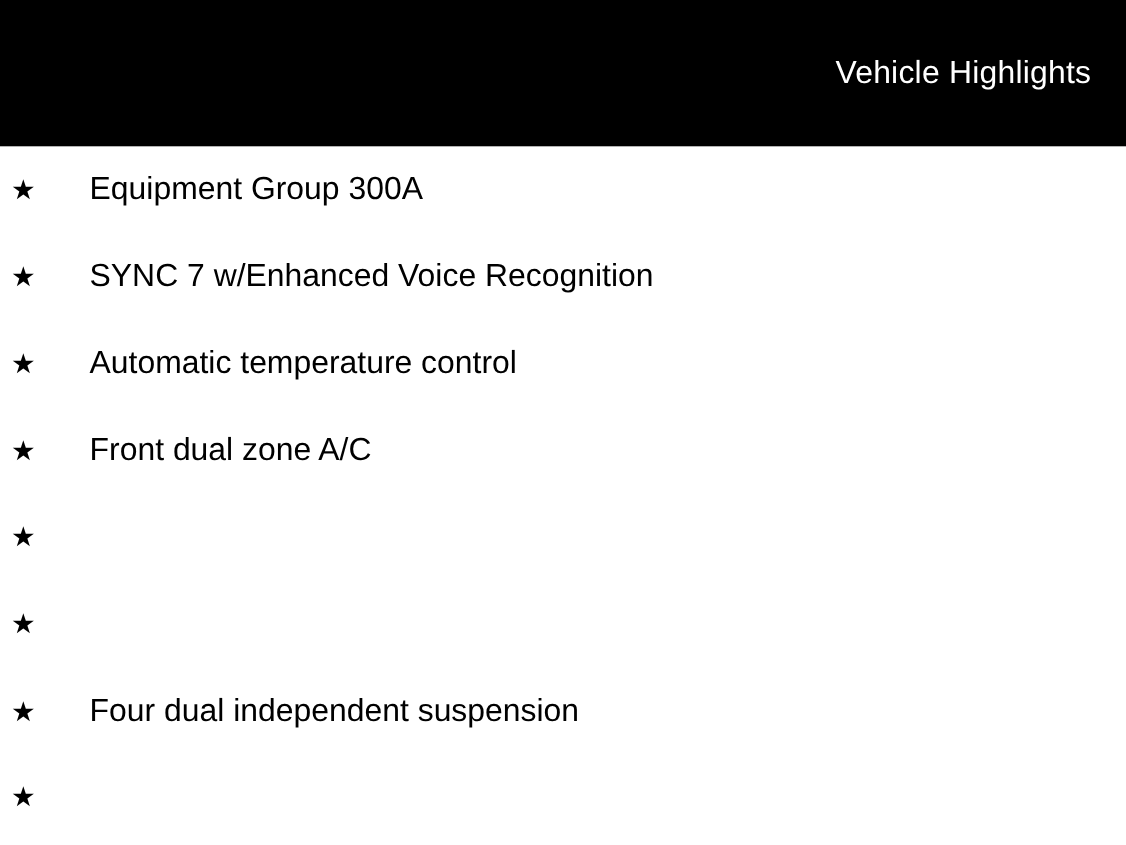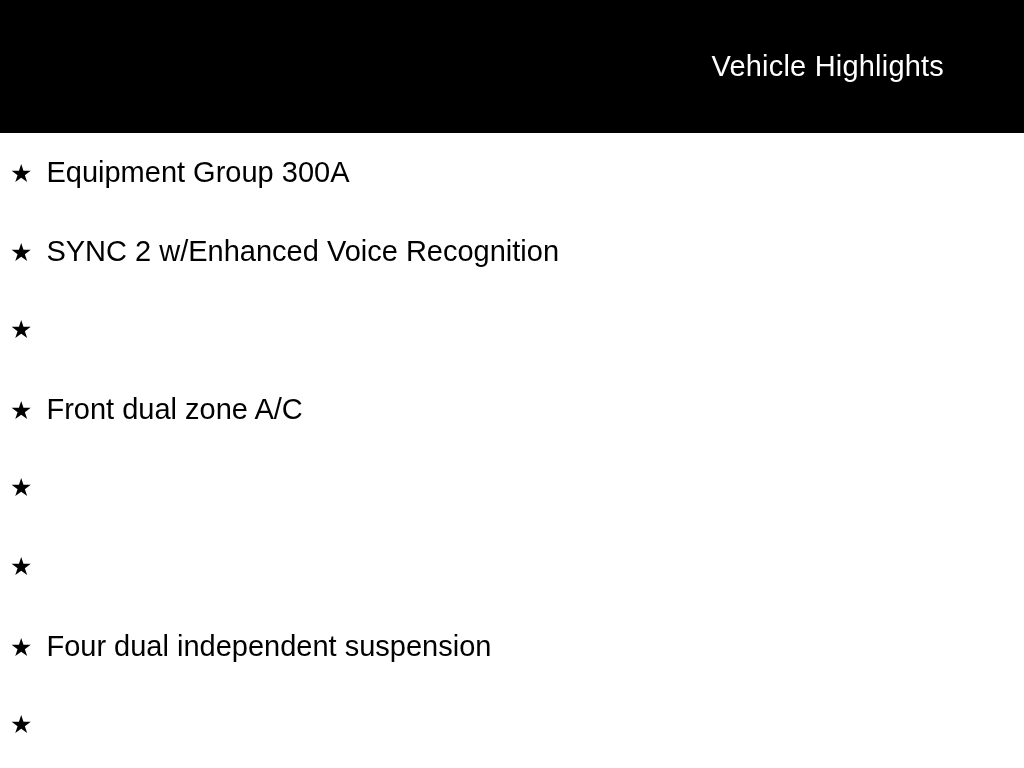--- a/index.html
+++ b/index.html
@@ -17,21 +17,21 @@
     width: 1024px;
     height: 768px;
     position: relative;
   }
   .header {
     height: 133px;
     background: #000000;
     display: flex;
     align-items: center;
     justify-content: flex-end;
-    padding-right: 80px;
+    padding-right: 32px;
     box-sizing: border-box;
   }
   .header-title {
     color: #ffffff;
     font-size: 29px;
     letter-spacing: 0.2px;
     white-space: nowrap;
   }
   .highlights-list {
     list-style: none;
@@ -51,42 +51,44 @@
   .star-bullet {
     font-family: "DejaVu Sans", sans-serif;
     font-size: 25px;
     line-height: 34px;
     color: #000000;
     margin-right: 14px;
     flex: 0 0 auto;
   }
   .item-label {
     color: #000000;
+    margin-left: 35px;
   }
 </style>
 </head>
 <body>
 
 <div class="slide">
 
   <div class="header">
     <span class="header-title">Vehicle Highlights</span>
   </div>
 
   <ul class="highlights-list">
     <li>
       <span class="star-bullet">★</span>
       <span class="item-label">Equipment Group 300A</span>
     </li>
     <li>
       <span class="star-bullet">★</span>
-      <span class="item-label">SYNC 2 w/Enhanced Voice Recognition</span>
+      <span class="item-label">SYNC 7 w/Enhanced Voice Recognition</span>
     </li>
     <li>
       <span class="star-bullet">★</span>
+      <span class="item-label">Automatic temperature control</span>
     </li>
     <li>
       <span class="star-bullet">★</span>
       <span class="item-label">Front dual zone A/C</span>
     </li>
     <li>
       <span class="star-bullet">★</span>
     </li>
     <li>
       <span class="star-bullet">★</span>

